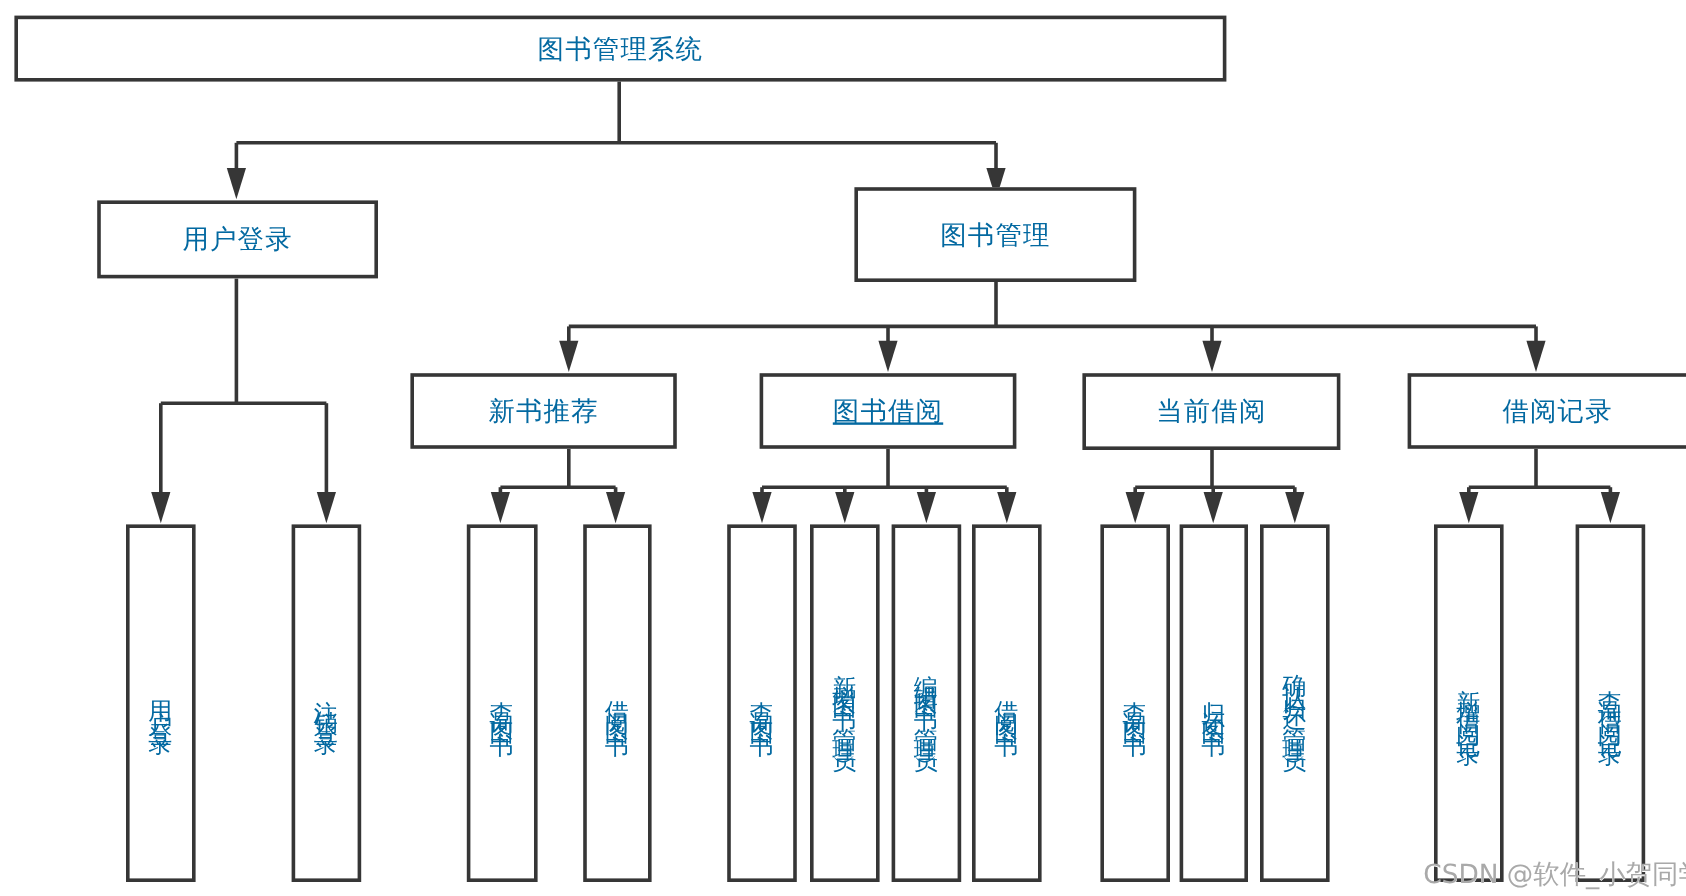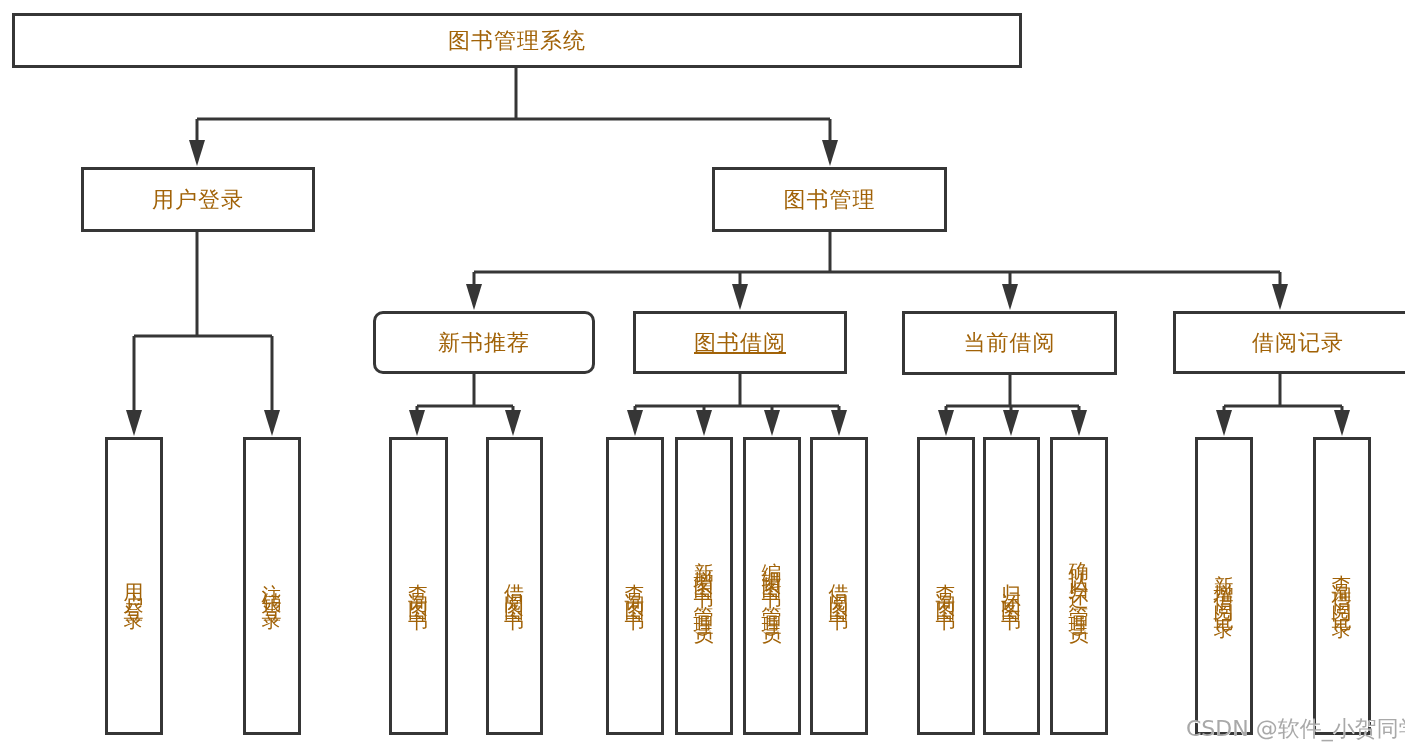--- a/index.html
+++ b/index.html
@@ -10,39 +10,39 @@
     background:#ffffff;
     font-family:"DejaVu Sans","Liberation Sans",sans-serif;
     overflow:hidden;
   }
   #connectors{position:absolute;left:0;top:0;width:1405px;height:747px;}
   .node{
     position:absolute;
     box-sizing:border-box;
     border:3px solid #363636;
     background:#ffffff;
-    color:#a16207;
+    color:#0369a1;
     display:flex;align-items:center;justify-content:center;
     text-align:center;
   }
   .node.h{font-size:22px;letter-spacing:1px;white-space:nowrap;}
   .node.v{
     writing-mode:vertical-rl;
     font-size:20px;
     letter-spacing:9px;
     line-height:1;
     top:437px;height:298px;
   }
   
   #n-root{left:12px;top:13px;width:1010px;height:55px;}
   
   #n-l1a{left:81px;top:167px;width:234px;height:65px;}
-  #n-l1b{left:712px;top:167px;width:235px;height:65px;}
+  #n-l1b{left:712px;top:156px;width:235px;height:79px;}
   
-  #n-l2a{left:373px;top:311px;width:222px;height:63px;border-radius:10px;}
+  #n-l2a{left:342px;top:311px;width:222px;height:63px;}
   #n-l2b{left:633px;top:311px;width:214px;height:63px;text-decoration:underline;}
   #n-l2c{left:902px;top:311px;width:215px;height:64px;}
   #n-l2d{left:1173px;top:311px;width:250px;height:63px;}
   
   #n-v1{left:105px;width:58px;}
   #n-v2{left:243px;width:58px;}
   #n-v3{left:389px;width:59px;}
   #n-v4{left:486px;width:57px;}
   #n-v5{left:606px;width:58px;}
   #n-v6{left:675px;width:58px;}

